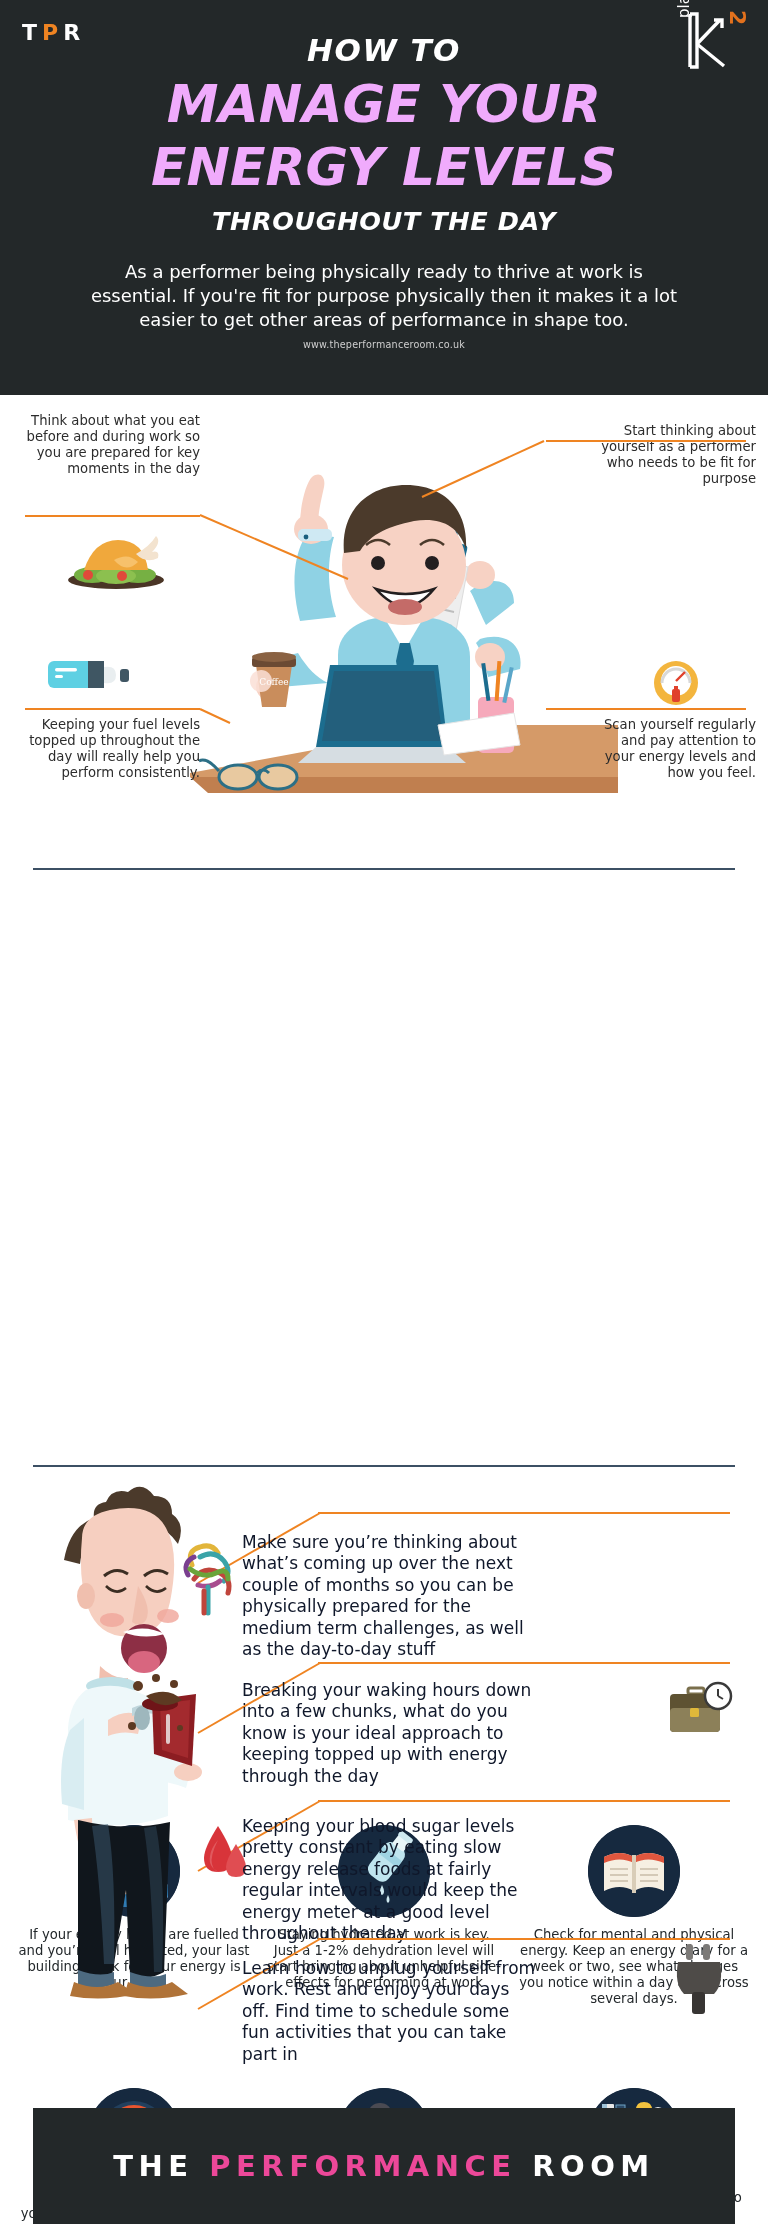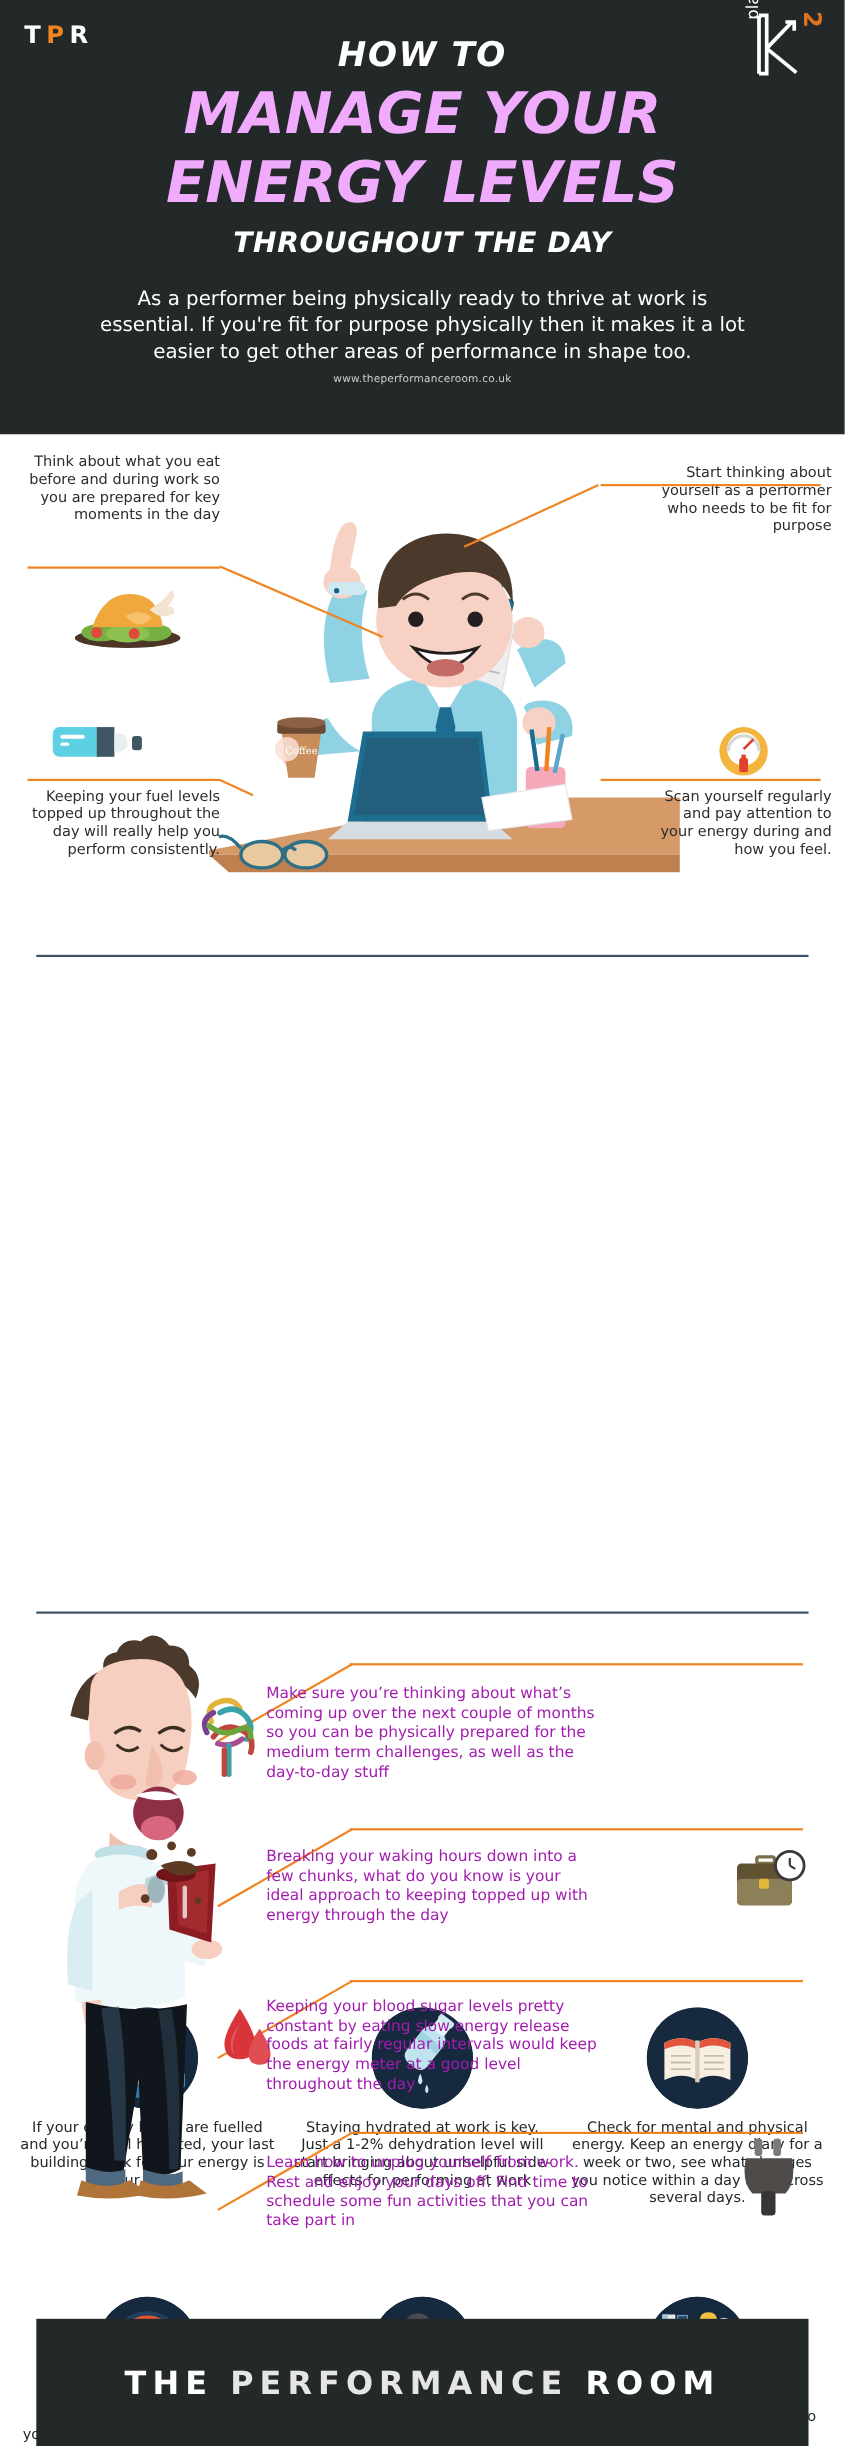--- a/index.html
+++ b/index.html
@@ -74,32 +74,32 @@
   .cell { position:absolute; width:236px; text-align:center; }
   .circ {
     width:92px; height:92px; border-radius:50%;
     background:#16293f; margin:0 auto 10px auto;
     position:relative; overflow:hidden;
   }
   .cell p { font-size:13.2px; line-height:1.22; color:#23282b; }
 
   
   .sec3 { position:relative; width:768px; height:590px; }
-  .b-text { position:absolute; font-size:14px; line-height:1.26; color:#a21caf; }
+  .b-text { position:absolute; font-size:17px; line-height:1.26; color:#0f172a; }
 
   
   .footer {
     position:absolute; left:33px; bottom:0px;
     width:702px; height:116px; background:#232829;
     display:flex; align-items:center; justify-content:center;
   }
   .footer .txt {
     font-weight:bold; font-size:29px; letter-spacing:5.5px; color:#fff;
   }
-  .footer .mid { color:#e5e5e5; }
+  .footer .mid { color:#ec4899; }
   svg { display:block; overflow:visible; }
 </style>
 </head>
 <body>
 
 <div class="page">
 
   <div class="header">
 
     <div class="tpr-logo">
@@ -234,21 +234,21 @@
 
     <svg class="diag" style="left:652px; top:264px;" width="48" height="48" viewBox="0 0 48 48">
       <circle cx="24" cy="24" r="22" fill="#f3b53e"></circle>
       <circle cx="24" cy="22" r="15" fill="#ffffff"></circle>
       <path d="M10 24 a14 14 0 0 1 28 0" fill="none" stroke="#d8d8d8" stroke-width="3"></path>
       <line x1="24" y1="22" x2="33" y2="13" stroke="#e0412c" stroke-width="2.4"></line>
       <rect x="20" y="30" width="8" height="13" rx="2" fill="#e0412c"></rect>
       <rect x="22" y="27" width="4" height="4" fill="#e0412c"></rect>
     </svg>
     <div class="rule" style="right:22px; top:313px; width:200px;"></div>
-    <div class="callout l" style="right:12px; top:322px; width:156px; text-align:right;">Scan yourself regularly and pay attention to your energy during and how you feel.</div>
+    <div class="callout l" style="right:12px; top:322px; width:156px; text-align:right;">Scan yourself regularly and pay attention to your energy levels and how you feel.</div>
   </div>
 
   <div class="divider" style="left:33px; top:868px; width:702px;"></div>
 
   <div class="grid">
 
     <div class="cell" style="left:16px; top:955px;">
       <div class="circ">
         <svg width="92" height="92" viewBox="0 0 92 92">
           <circle cx="46" cy="46" r="46" fill="#16293f"></circle>

